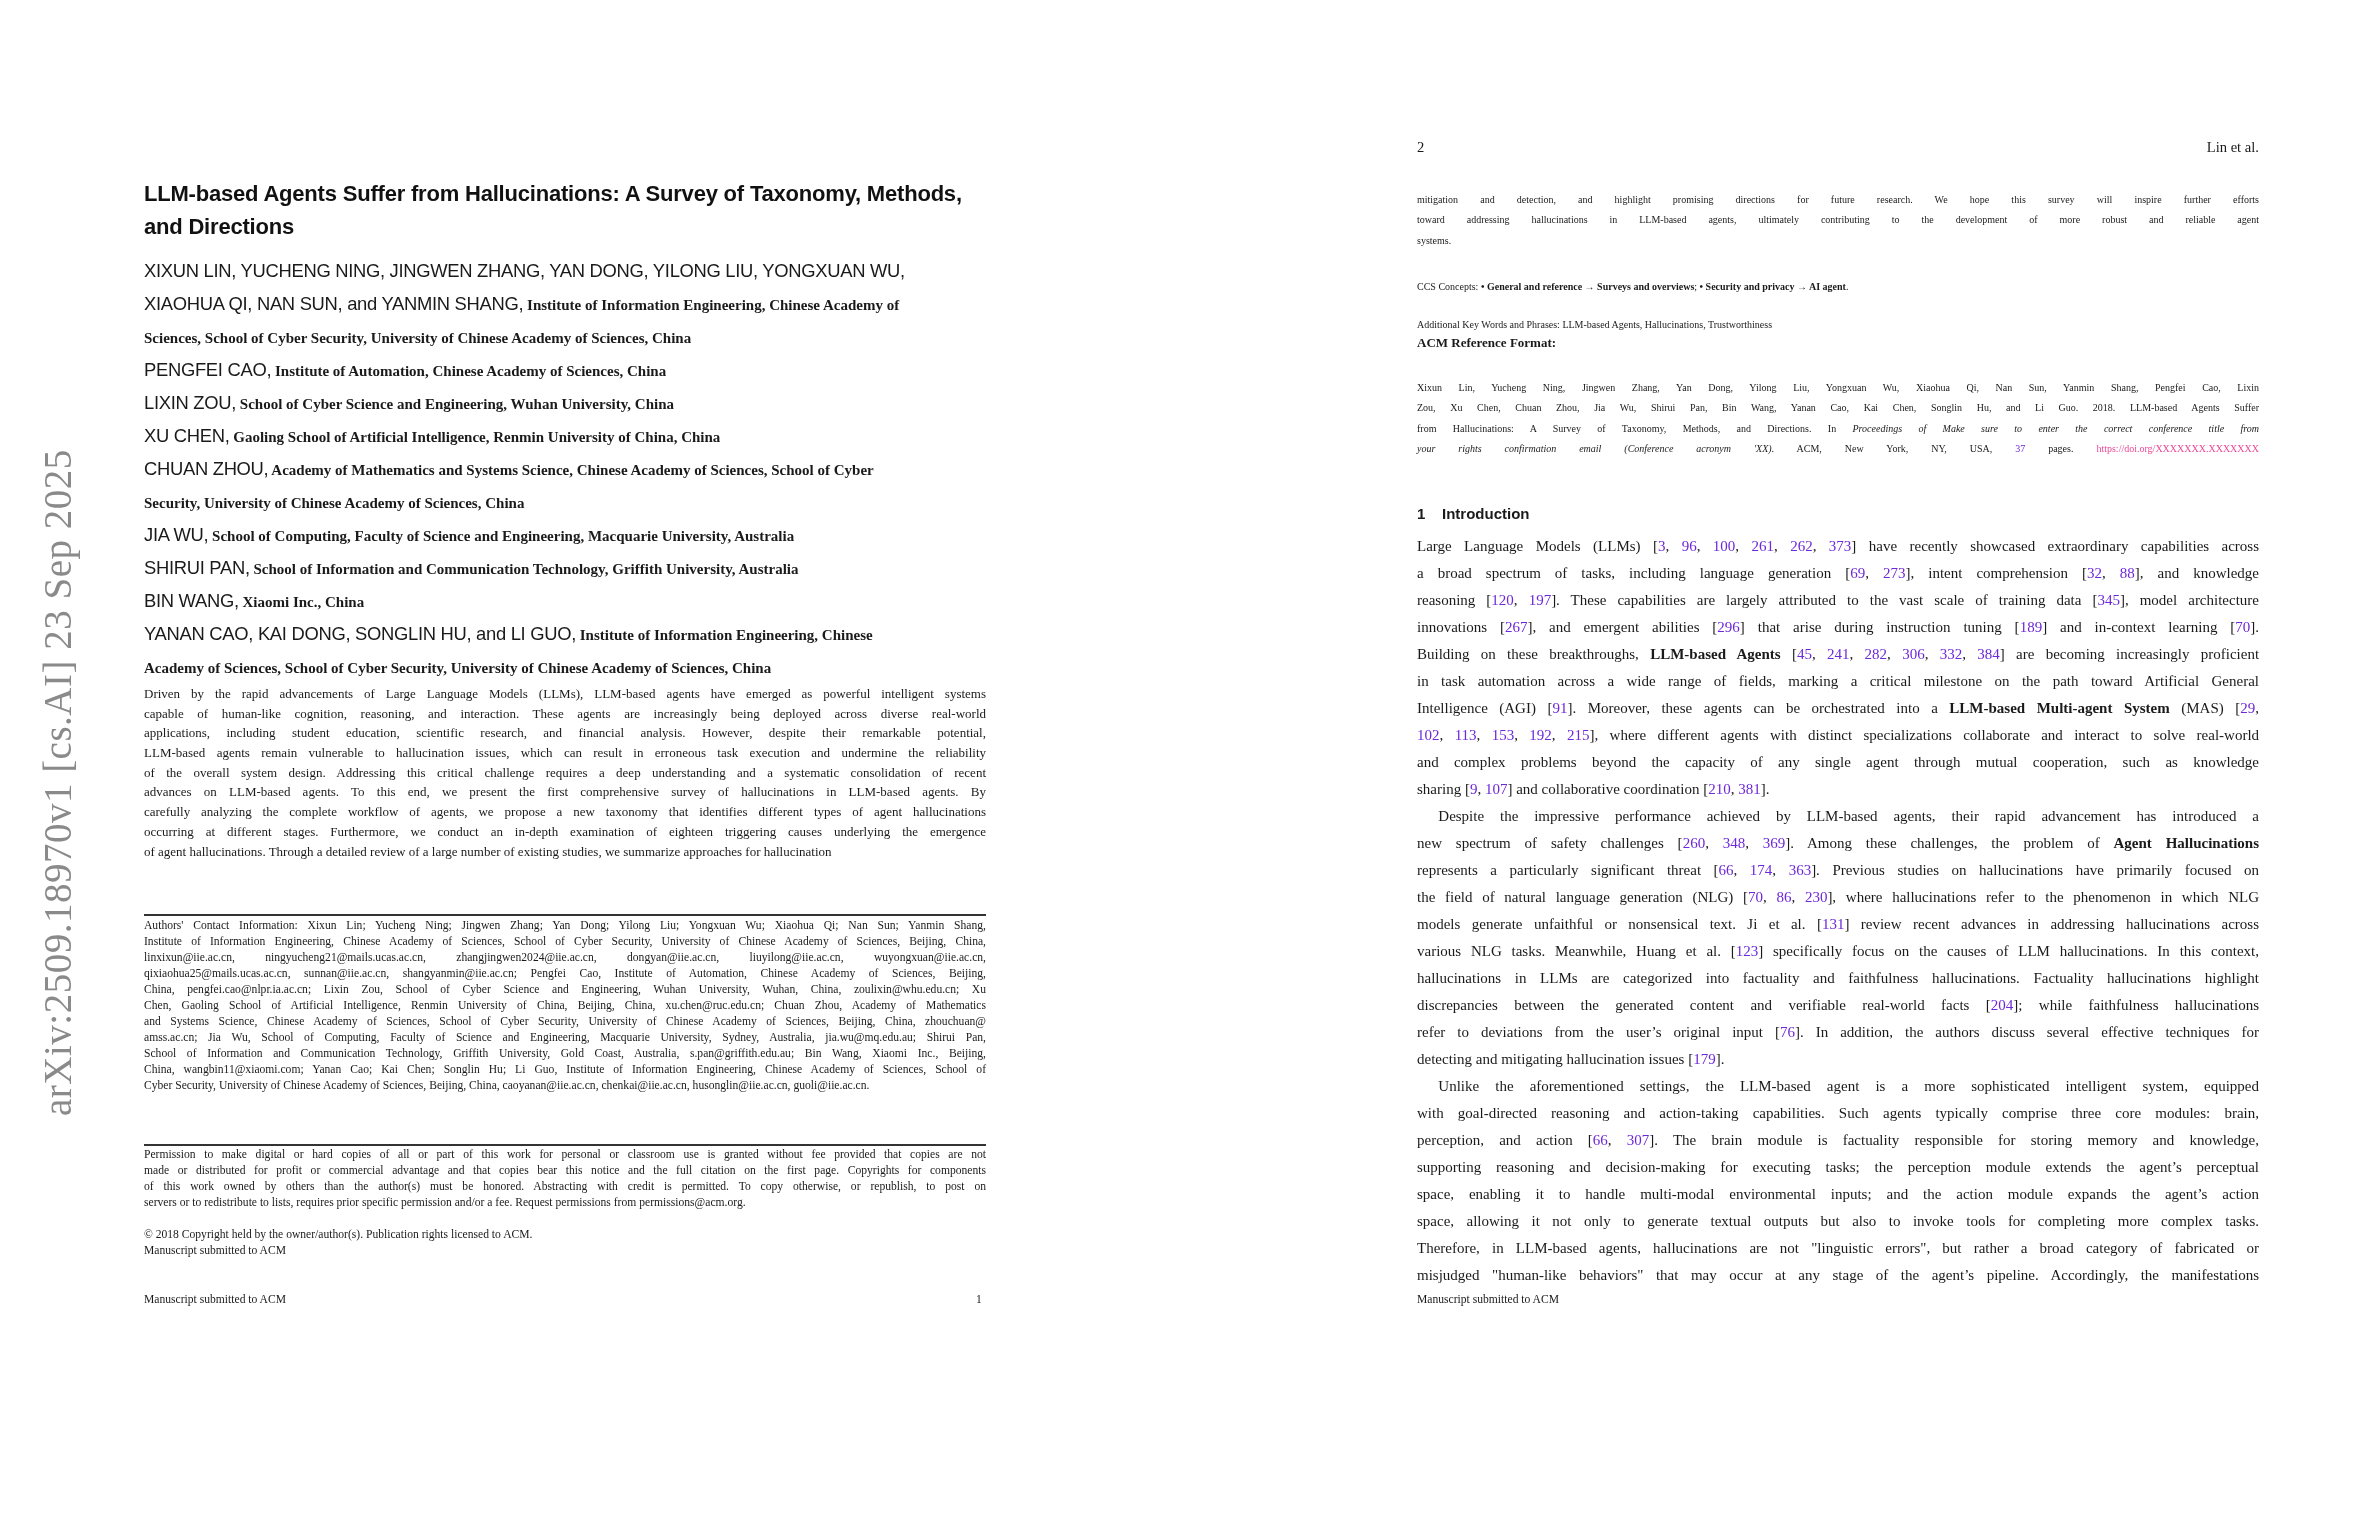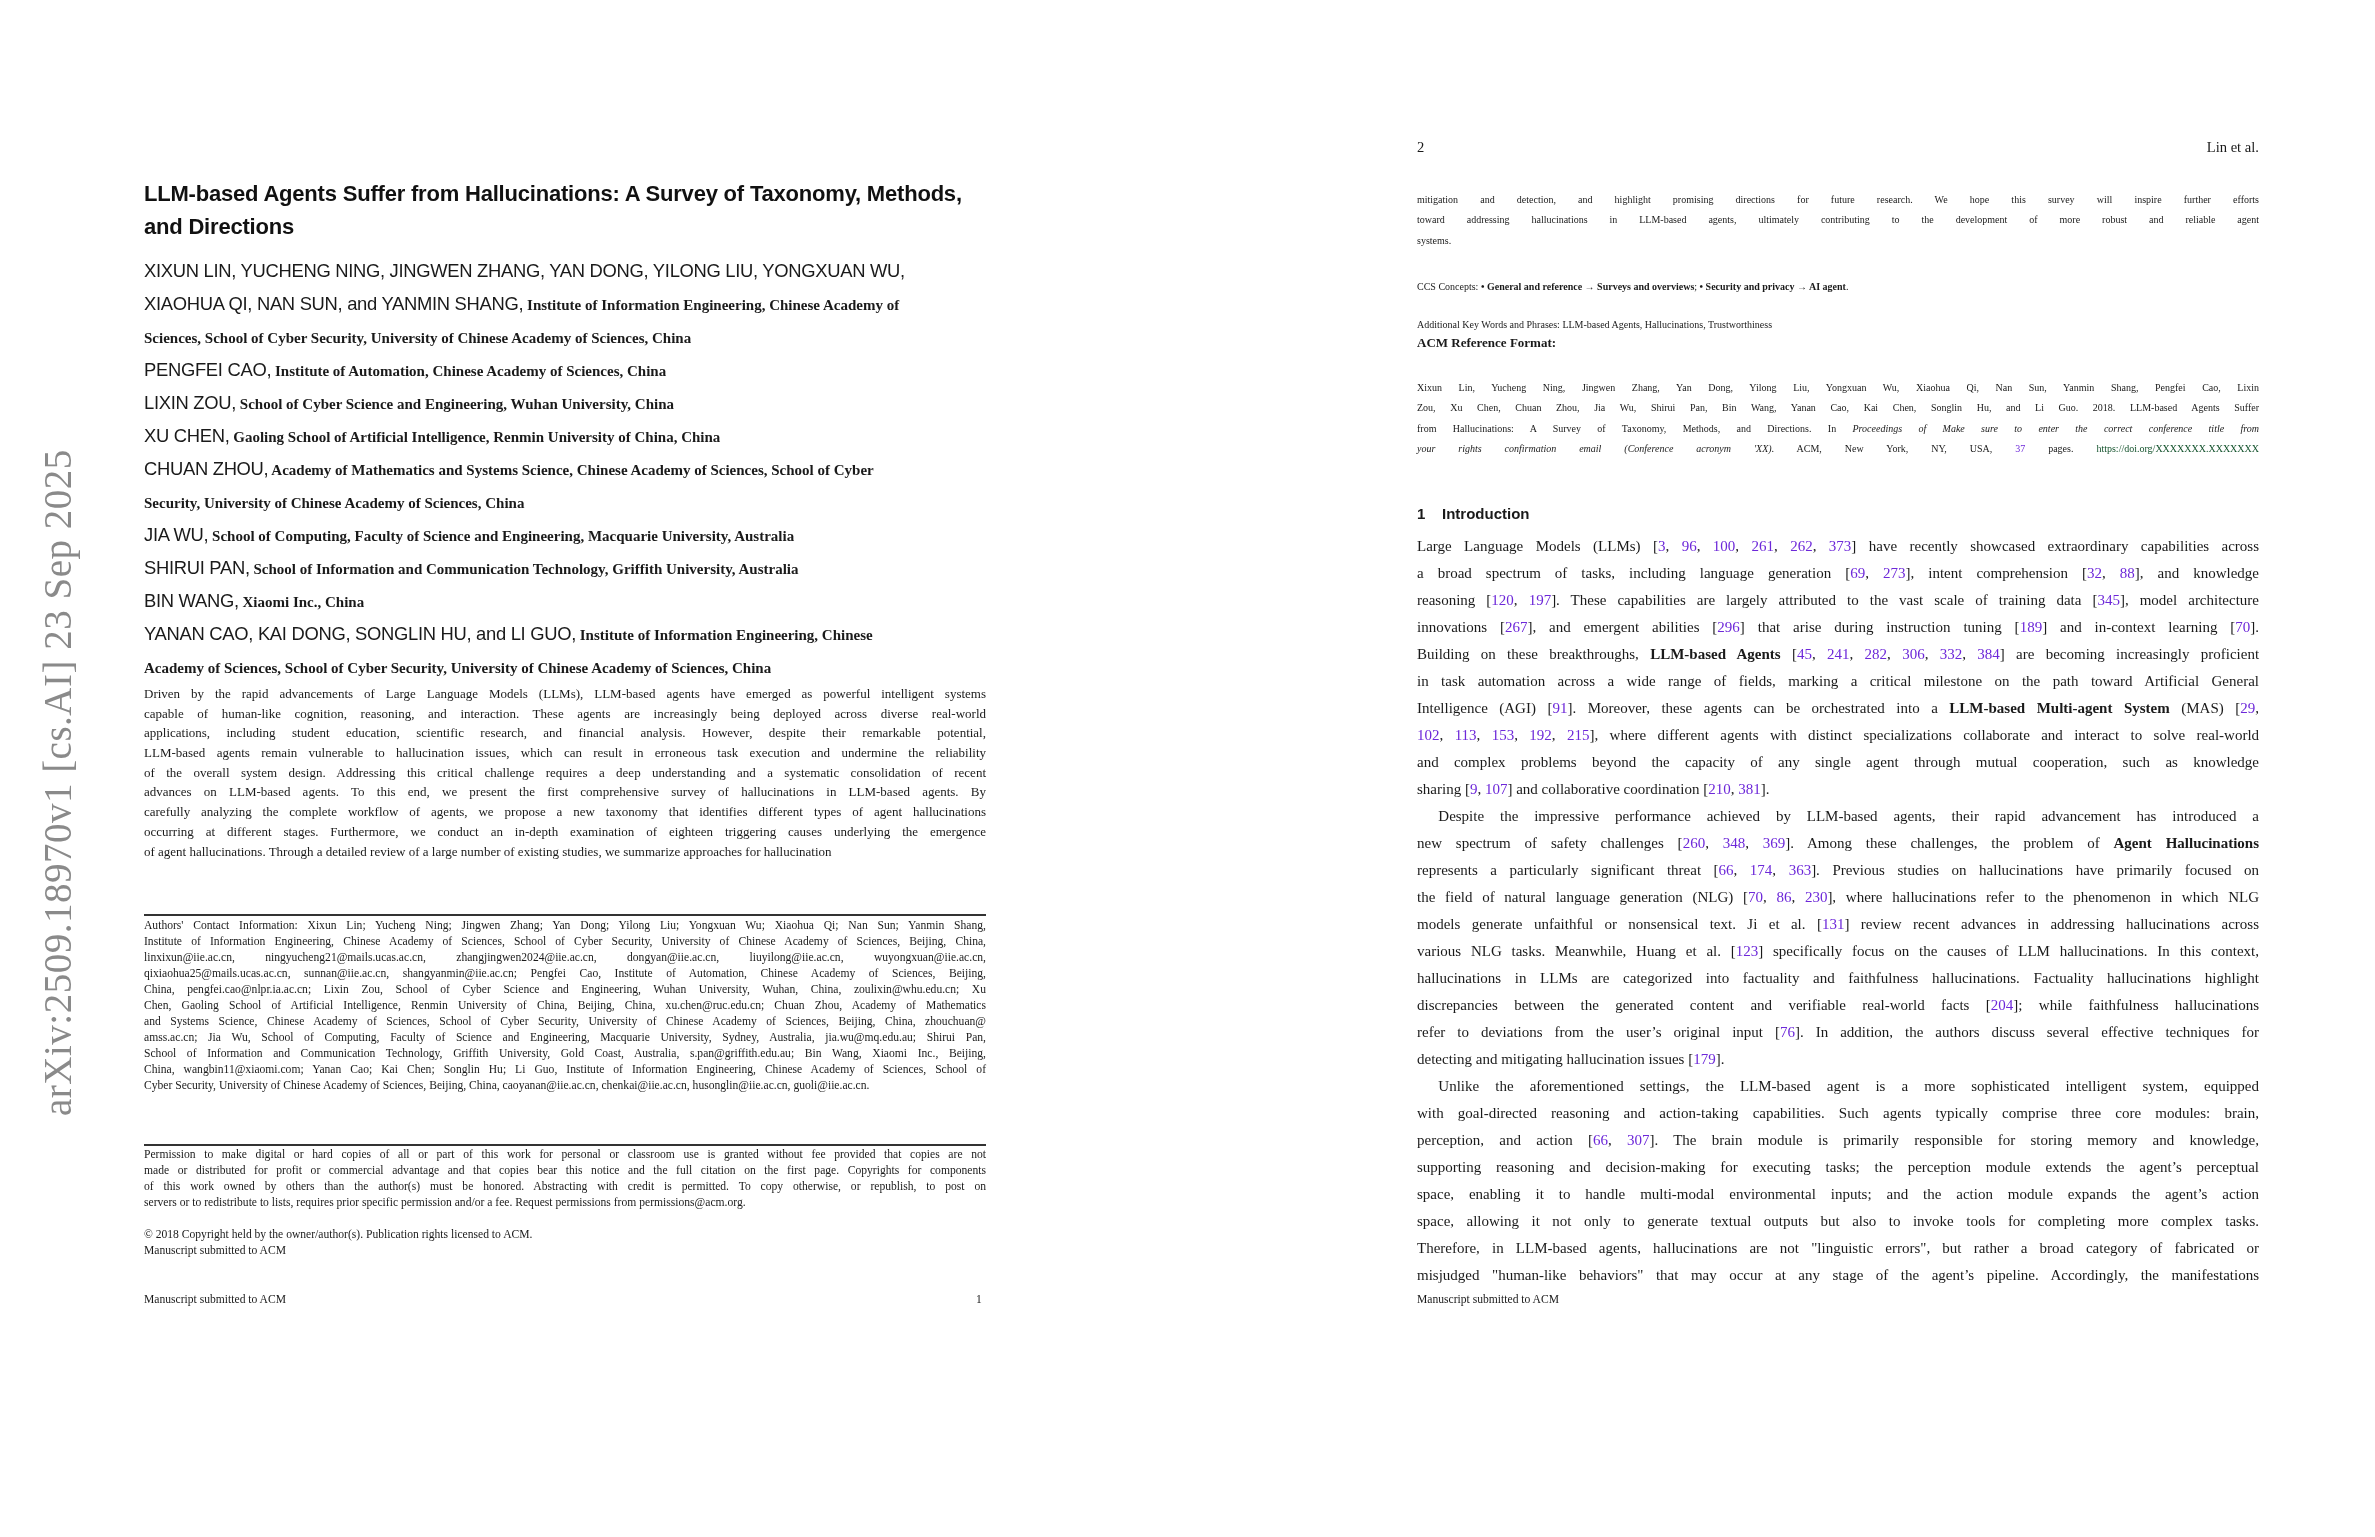--- a/index.html
+++ b/index.html
@@ -41,21 +41,21 @@
   .body-text { position:absolute; font-size:15px; line-height:27px; }
   .bt-line { display:block; white-space:nowrap; text-align-last:justify; height:27px; }
   .bt-line.last { text-align-last:left; }
   .indent { padding-left:21.3px; }
 
   .small-text { position:absolute; font-size:10px; line-height:19.4px; }
   .sm-line { display:block; white-space:nowrap; text-align-last:justify; height:20.4px; }
   .sm-line.last { text-align-last:left; }
 
   .cite { color:#6d28d9; }
-  .link { color:#14532d; }
+  .link { color:#ec4899; }
   b { font-weight:bold; }
   .sec-head { position:absolute; font-family:"Liberation Sans","DejaVu Sans",sans-serif; font-weight:bold; font-size:15px; }
 </style>
 </head>
 <body>
 
 <div class="page" id="page1">
   <div class="arxiv">arXiv:2509.18970v1  [cs.AI]  23 Sep 2025</div>
 
   <div class="col title">
@@ -164,21 +164,21 @@
       <span class="bt-line"><span>represents a particularly significant threat [</span><span class="cite">66</span><span>, </span><span class="cite">174</span><span>, </span><span class="cite">363</span><span>]. Previous studies on hallucinations have primarily focused on</span></span>
       <span class="bt-line"><span>the field of natural language generation (NLG) [</span><span class="cite">70</span><span>, </span><span class="cite">86</span><span>, </span><span class="cite">230</span><span>], where hallucinations refer to the phenomenon in which NLG</span></span>
       <span class="bt-line"><span>models generate unfaithful or nonsensical text. Ji et al. [</span><span class="cite">131</span><span>] review recent advances in addressing hallucinations across</span></span>
       <span class="bt-line"><span>various NLG tasks. Meanwhile, Huang et al. [</span><span class="cite">123</span><span>] specifically focus on the causes of LLM hallucinations. In this context,</span></span>
       <span class="bt-line"><span>hallucinations in LLMs are categorized into factuality and faithfulness hallucinations. Factuality hallucinations highlight</span></span>
       <span class="bt-line"><span>discrepancies between the generated content and verifiable real-world facts [</span><span class="cite">204</span><span>]; while faithfulness hallucinations</span></span>
       <span class="bt-line"><span>refer to deviations from the user’s original input [</span><span class="cite">76</span><span>]. In addition, the authors discuss several effective techniques for</span></span>
       <span class="bt-line last"><span>detecting and mitigating hallucination issues [</span><span class="cite">179</span><span>].</span></span>
       <span class="bt-line indent"><span>Unlike the aforementioned settings, the LLM-based agent is a more sophisticated intelligent system, equipped</span></span>
       <span class="bt-line"><span>with goal-directed reasoning and action-taking capabilities. Such agents typically comprise three core modules: brain,</span></span>
-      <span class="bt-line"><span>perception, and action [</span><span class="cite">66</span><span>, </span><span class="cite">307</span><span>]. The brain module is primarily responsible for storing memory and knowledge,</span></span>
+      <span class="bt-line"><span>perception, and action [</span><span class="cite">66</span><span>, </span><span class="cite">307</span><span>]. The brain module is factuality responsible for storing memory and knowledge,</span></span>
       <span class="bt-line"><span>supporting reasoning and decision-making for executing tasks; the perception module extends the agent’s perceptual</span></span>
       <span class="bt-line"><span>space, enabling it to handle multi-modal environmental inputs; and the action module expands the agent’s action</span></span>
       <span class="bt-line"><span>space, allowing it not only to generate textual outputs but also to invoke tools for completing more complex tasks.</span></span>
       <span class="bt-line"><span>Therefore, in LLM-based agents, hallucinations are not "linguistic errors", but rather a broad category of fabricated or</span></span>
       <span class="bt-line"><span>misjudged "human-like behaviors" that may occur at any stage of the agent’s pipeline. Accordingly, the manifestations</span></span>
     </div>
 
   <div class="footer" style="left:229px; top:1293px;">Manuscript submitted to ACM</div>
 </div>
 

